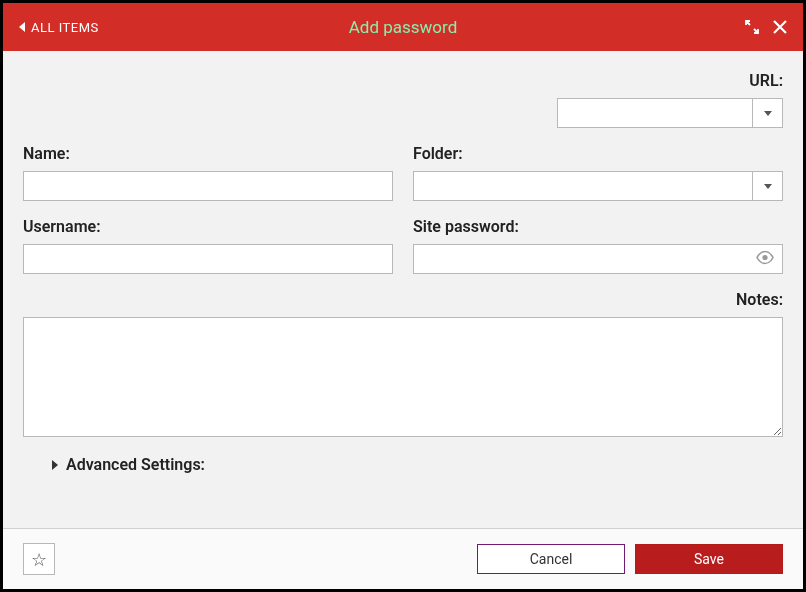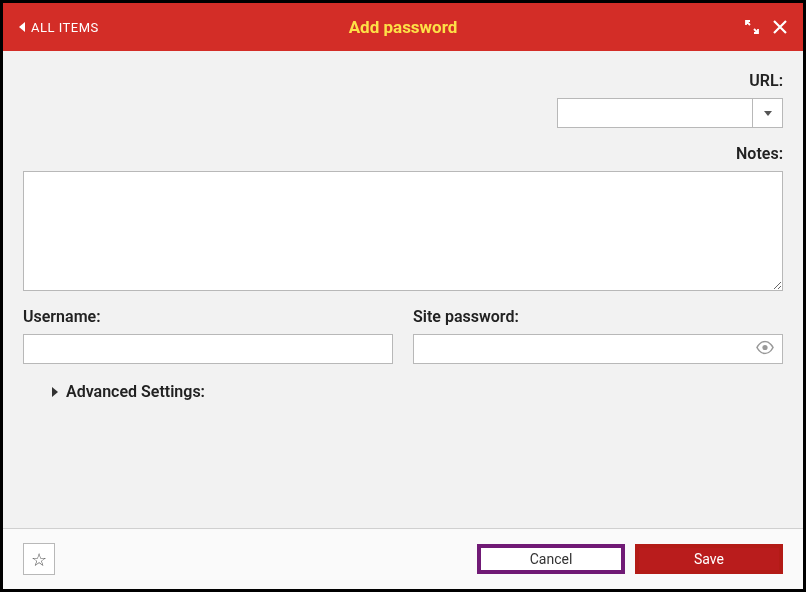--- a/index.html
+++ b/index.html
@@ -47,23 +47,23 @@
     }
     .back-text {
       color: #fff;
       font-size: 13px;
       letter-spacing: 0.5px;
     }
     .title {
       position: absolute;
       left: 50%;
       transform: translateX(-50%);
-      color: #fde047;
+      color: #86efac;
       font-size: 17px;
-      font-weight: 700;
+      font-weight: 400;
     }
     .header-actions {
       margin-left: auto;
       display: flex;
       align-items: center;
       gap: 14px;
     }
     .header-icon {
       cursor: pointer;
       display: flex;
@@ -178,21 +178,21 @@
       color: #555;
     }
     .footer-actions {
       margin-left: auto;
       display: flex;
       gap: 10px;
     }
     .btn {
       min-width: 148px;
       height: 30px;
-      border: 4px solid #701a75;
+      border: 1px solid #701a75;
       font-size: 14px;
       cursor: pointer;
       display: flex;
       align-items: center;
       justify-content: center;
     }
     .btn-cancel {
       background: #fff;
       color: #333;
     }
@@ -233,25 +233,33 @@
         <label class="label">URL:</label>
         <div class="input-wrapper">
           <input type="text" value="" style="">
           <div class="dropdown-btn">
             <span class="caret-down"></span>
           </div>
         </div>
       </div>
     </div>
 
-
     <div class="form-row">
-      <div class="form-group full">
-        <label class="label">Notes:</label>
-        <textarea style=""></textarea>
+      <div class="form-group">
+        <label class="label">Name:</label>
+        <input type="text" value="" style="">
+      </div>
+      <div class="form-group">
+        <label class="label">Folder:</label>
+        <div class="input-wrapper">
+          <input type="text" value="" style="">
+          <div class="dropdown-btn">
+            <span class="caret-down"></span>
+          </div>
+        </div>
       </div>
     </div>
 
     <div class="form-row">
       <div class="form-group">
         <label class="label">Username:</label>
         <input type="text" value="" style="">
       </div>
       <div class="form-group">
         <label class="label">Site password:</label>
@@ -260,20 +268,27 @@
           <span class="eye-icon">
             <svg width="20" height="14" viewBox="0 0 20 14">
               <path d="M10 1 C5 1 2 7 2 7 C2 7 5 13 10 13 C15 13 18 7 18 7 C18 7 15 1 10 1 Z" fill="none" stroke="#999" stroke-width="1.6"></path>
               <circle cx="10" cy="7" r="2.6" fill="#999"></circle>
             </svg>
           </span>
         </div>
       </div>
     </div>
 
+    <div class="form-row">
+      <div class="form-group full">
+        <label class="label">Notes:</label>
+        <textarea style=""></textarea>
+      </div>
+    </div>
+
     <div class="advanced-row">
       <span class="advanced-arrow"></span>
       <span class="advanced-label">Advanced Settings:</span>
     </div>
   </div>
 
   <div class="footer">
     <div class="star-btn">
       <span>☆</span>
     </div>

